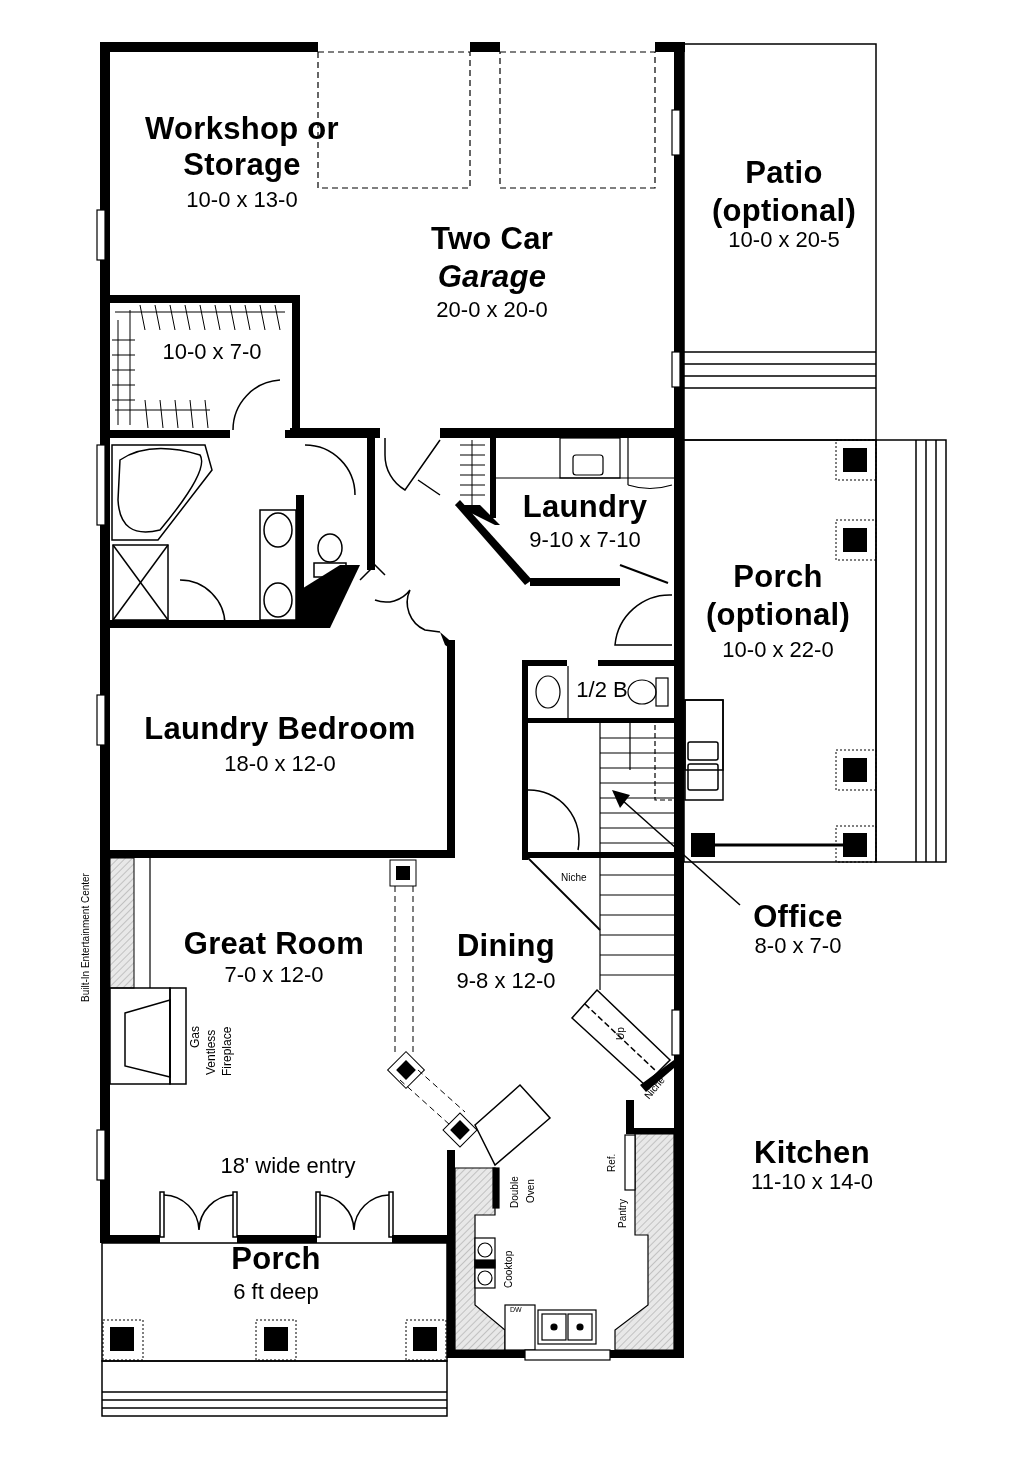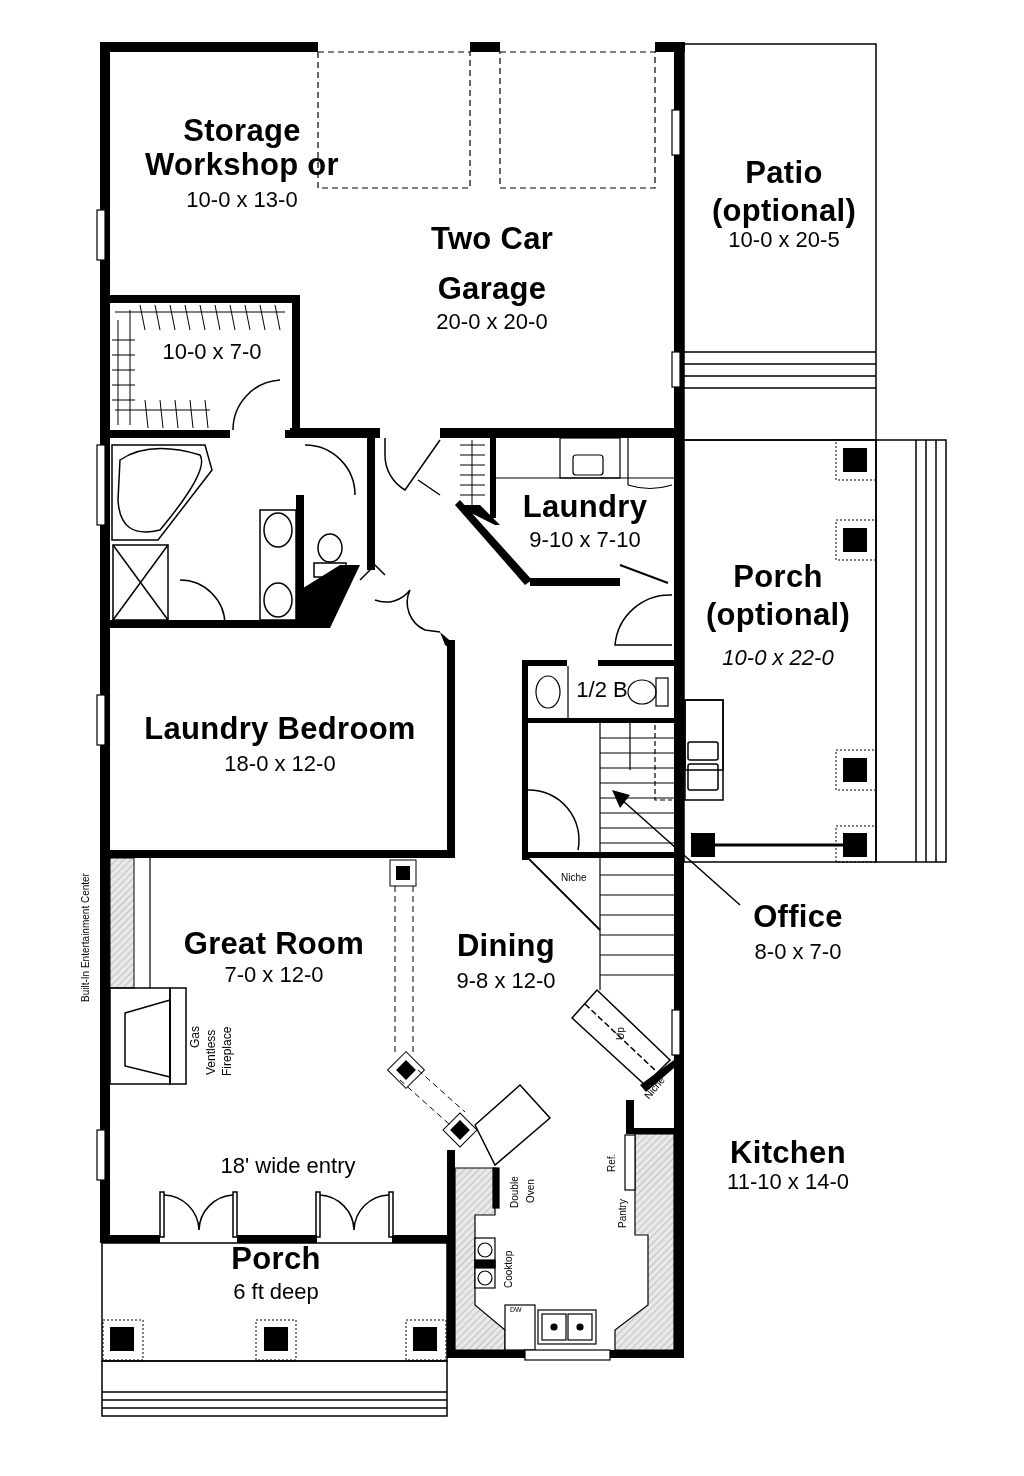--- a/index.html
+++ b/index.html
@@ -312,28 +312,28 @@
     <rect x="103" y="1320" width="40" height="40" fill="none" stroke="#000" stroke-dasharray="2,2"></rect>
     <rect x="110" y="1327" width="24" height="24" fill="#000"></rect>
     <rect x="256" y="1320" width="40" height="40" fill="none" stroke="#000" stroke-dasharray="2,2"></rect>
     <rect x="264" y="1327" width="24" height="24" fill="#000"></rect>
     <rect x="406" y="1320" width="40" height="40" fill="none" stroke="#000" stroke-dasharray="2,2"></rect>
     <rect x="413" y="1327" width="24" height="24" fill="#000"></rect>
   </g>
 </svg>
 
 <div class="lbl" style="left:242px; top:112px;">
+  <span class="name">Workshop or</span>
   <span class="name" style="margin-top:2px;">Storage</span>
-  <span class="name">Workshop or</span>
   <span class="dim" style="margin-top:6px;">10-0 x 13-0</span>
 </div>
 
 <div class="lbl" style="left:492px; top:222px;">
   <span class="name">Two Car</span>
-  <span class="name" style="margin-top:16px;">Garage</span>
+  <span class="name" style="margin-top:4px;font-style:italic;">Garage</span>
   <span class="dim" style="margin-top:4px;">20-0 x 20-0</span>
 </div>
 
 <div class="lbl" style="left:784px; top:156px;">
   <span class="name">Patio</span>
   <span class="name" style="margin-top:4px;">(optional)</span>
   <span class="dim" style="margin-top:0;">10-0 x 20-5</span>
 </div>
 
 <div class="lbl" style="left:212px; top:340px;">
@@ -341,48 +341,48 @@
 </div>
 
 <div class="lbl" style="left:585px; top:490px;">
   <span class="name">Laundry</span>
   <span class="dim" style="margin-top:4px;">9-10 x 7-10</span>
 </div>
 
 <div class="lbl" style="left:778px; top:560px;">
   <span class="name">Porch</span>
   <span class="name" style="margin-top:4px;">(optional)</span>
-  <span class="dim" style="margin-top:14px;font-style:italic;">10-0 x 22-0</span>
+  <span class="dim" style="margin-top:6px;">10-0 x 22-0</span>
 </div>
 
 <div class="lbl" style="left:602px; top:678px;">
   <span class="dim">1/2 B</span>
 </div>
 
 <div class="lbl" style="left:280px; top:712px;">
   <span class="name">Laundry Bedroom</span>
   <span class="dim" style="margin-top:6px;">18-0 x 12-0</span>
 </div>
 
 <div class="lbl" style="left:798px; top:900px;">
   <span class="name">Office</span>
-  <span class="dim" style="margin-top:6px;">8-0 x 7-0</span>
+  <span class="dim" style="">8-0 x 7-0</span>
 </div>
 
 <div class="lbl" style="left:274px; top:927px;">
   <span class="name">Great Room</span>
   <span class="dim" style="margin-top:2px;">7-0 x 12-0</span>
 </div>
 
 <div class="lbl" style="left:506px; top:929px;">
   <span class="name">Dining</span>
   <span class="dim" style="margin-top:6px;">9-8 x 12-0</span>
 </div>
 
-<div class="lbl" style="left:788px; top:1136px;">
+<div class="lbl" style="left:812px; top:1136px;">
   <span class="name">Kitchen</span>
   <span class="dim">11-10 x 14-0</span>
 </div>
 
 <div class="lbl" style="left:276px; top:1242px;">
   <span class="name">Porch</span>
   <span class="dim" style="margin-top:4px;">6 ft deep</span>
 </div>
 
 <div class="lbl" style="left:288px; top:1154px;">

